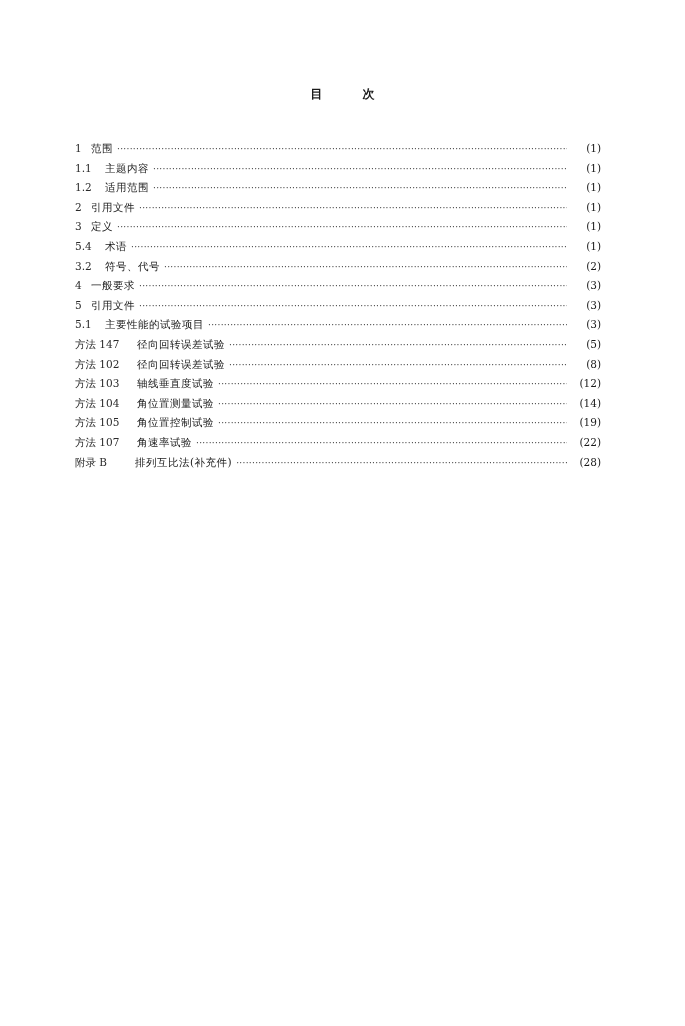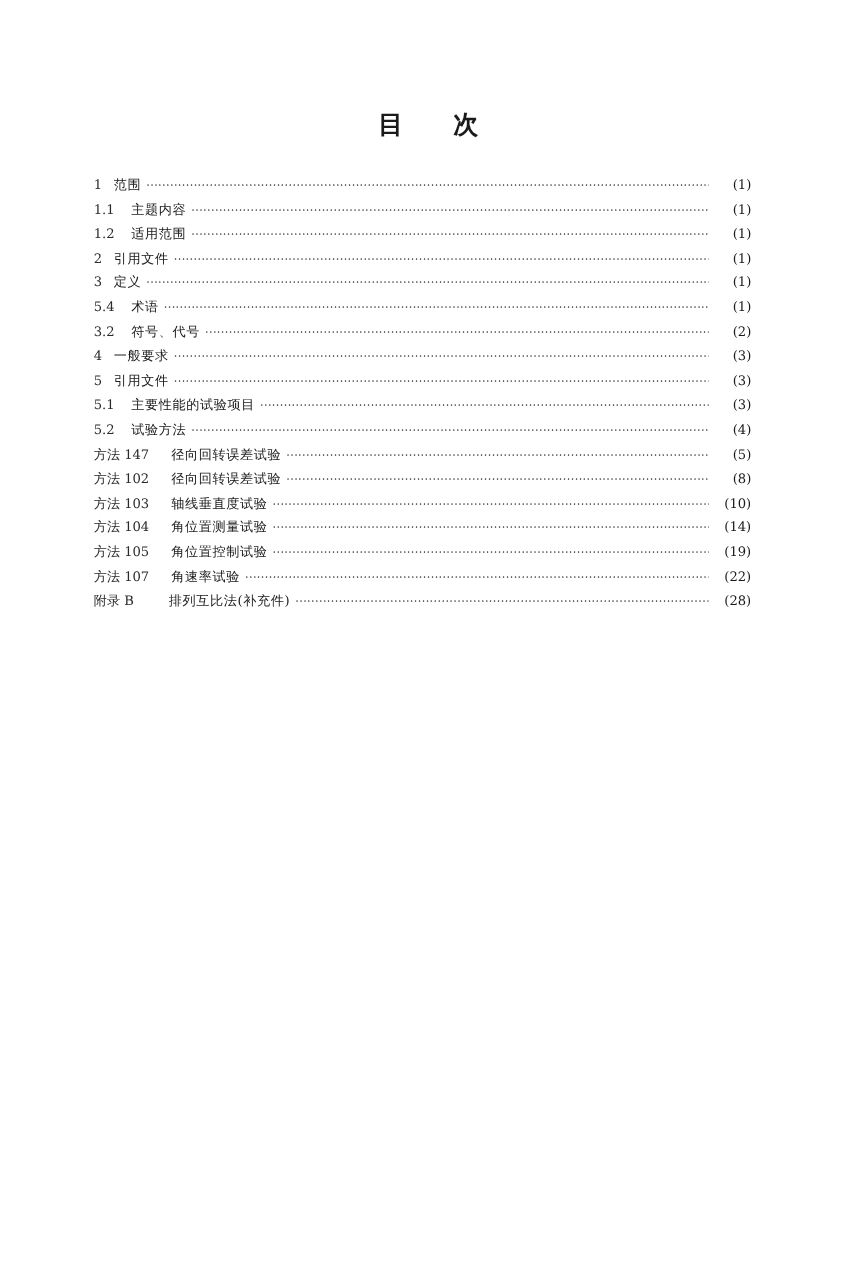--- a/index.html
+++ b/index.html
@@ -16,21 +16,21 @@
       color: #1a1a1a;
     }
     .page-title {
       position: absolute;
       top: 86px;
       left: 0;
       width: 685px;
       text-align: center;
       font-family: "DejaVu Sans", "Liberation Sans", sans-serif;
       font-weight: bold;
-      font-size: 20px;
+      font-size: 12px;
       letter-spacing: 0;
     }
     .page-title .t1 { margin-right: 40px; }
     .toc {
       position: absolute;
       top: 139px;
       left: 75px;
       width: 526px;
     }
     .toc-row {
@@ -133,42 +133,36 @@
       <span class="toc-leader"></span>
       <span class="toc-page">(3)</span>
     </div>
     <div class="toc-row">
       <span class="toc-num lvl2">5.1</span>
       <span class="toc-title">主要性能的试验项目</span>
       <span class="toc-leader"></span>
       <span class="toc-page">(3)</span>
     </div>
     <div class="toc-row">
-      <span class="toc-num lvl2">5.2</span>
-      <span class="toc-title">试验方法</span>
-      <span class="toc-leader"></span>
-      <span class="toc-page">(4)</span>
-    </div>
-    <div class="toc-row">
       <span class="toc-num method">方法 147</span>
       <span class="toc-title">径向回转误差试验</span>
       <span class="toc-leader"></span>
       <span class="toc-page">(5)</span>
     </div>
     <div class="toc-row">
       <span class="toc-num method">方法 102</span>
       <span class="toc-title">径向回转误差试验</span>
       <span class="toc-leader"></span>
       <span class="toc-page">(8)</span>
     </div>
     <div class="toc-row">
       <span class="toc-num method">方法 103</span>
       <span class="toc-title">轴线垂直度试验</span>
       <span class="toc-leader"></span>
-      <span class="toc-page">(10)</span>
+      <span class="toc-page">(12)</span>
     </div>
     <div class="toc-row">
       <span class="toc-num method">方法 104</span>
       <span class="toc-title">角位置测量试验</span>
       <span class="toc-leader"></span>
       <span class="toc-page">(14)</span>
     </div>
     <div class="toc-row">
       <span class="toc-num method">方法 105</span>
       <span class="toc-title">角位置控制试验</span>

